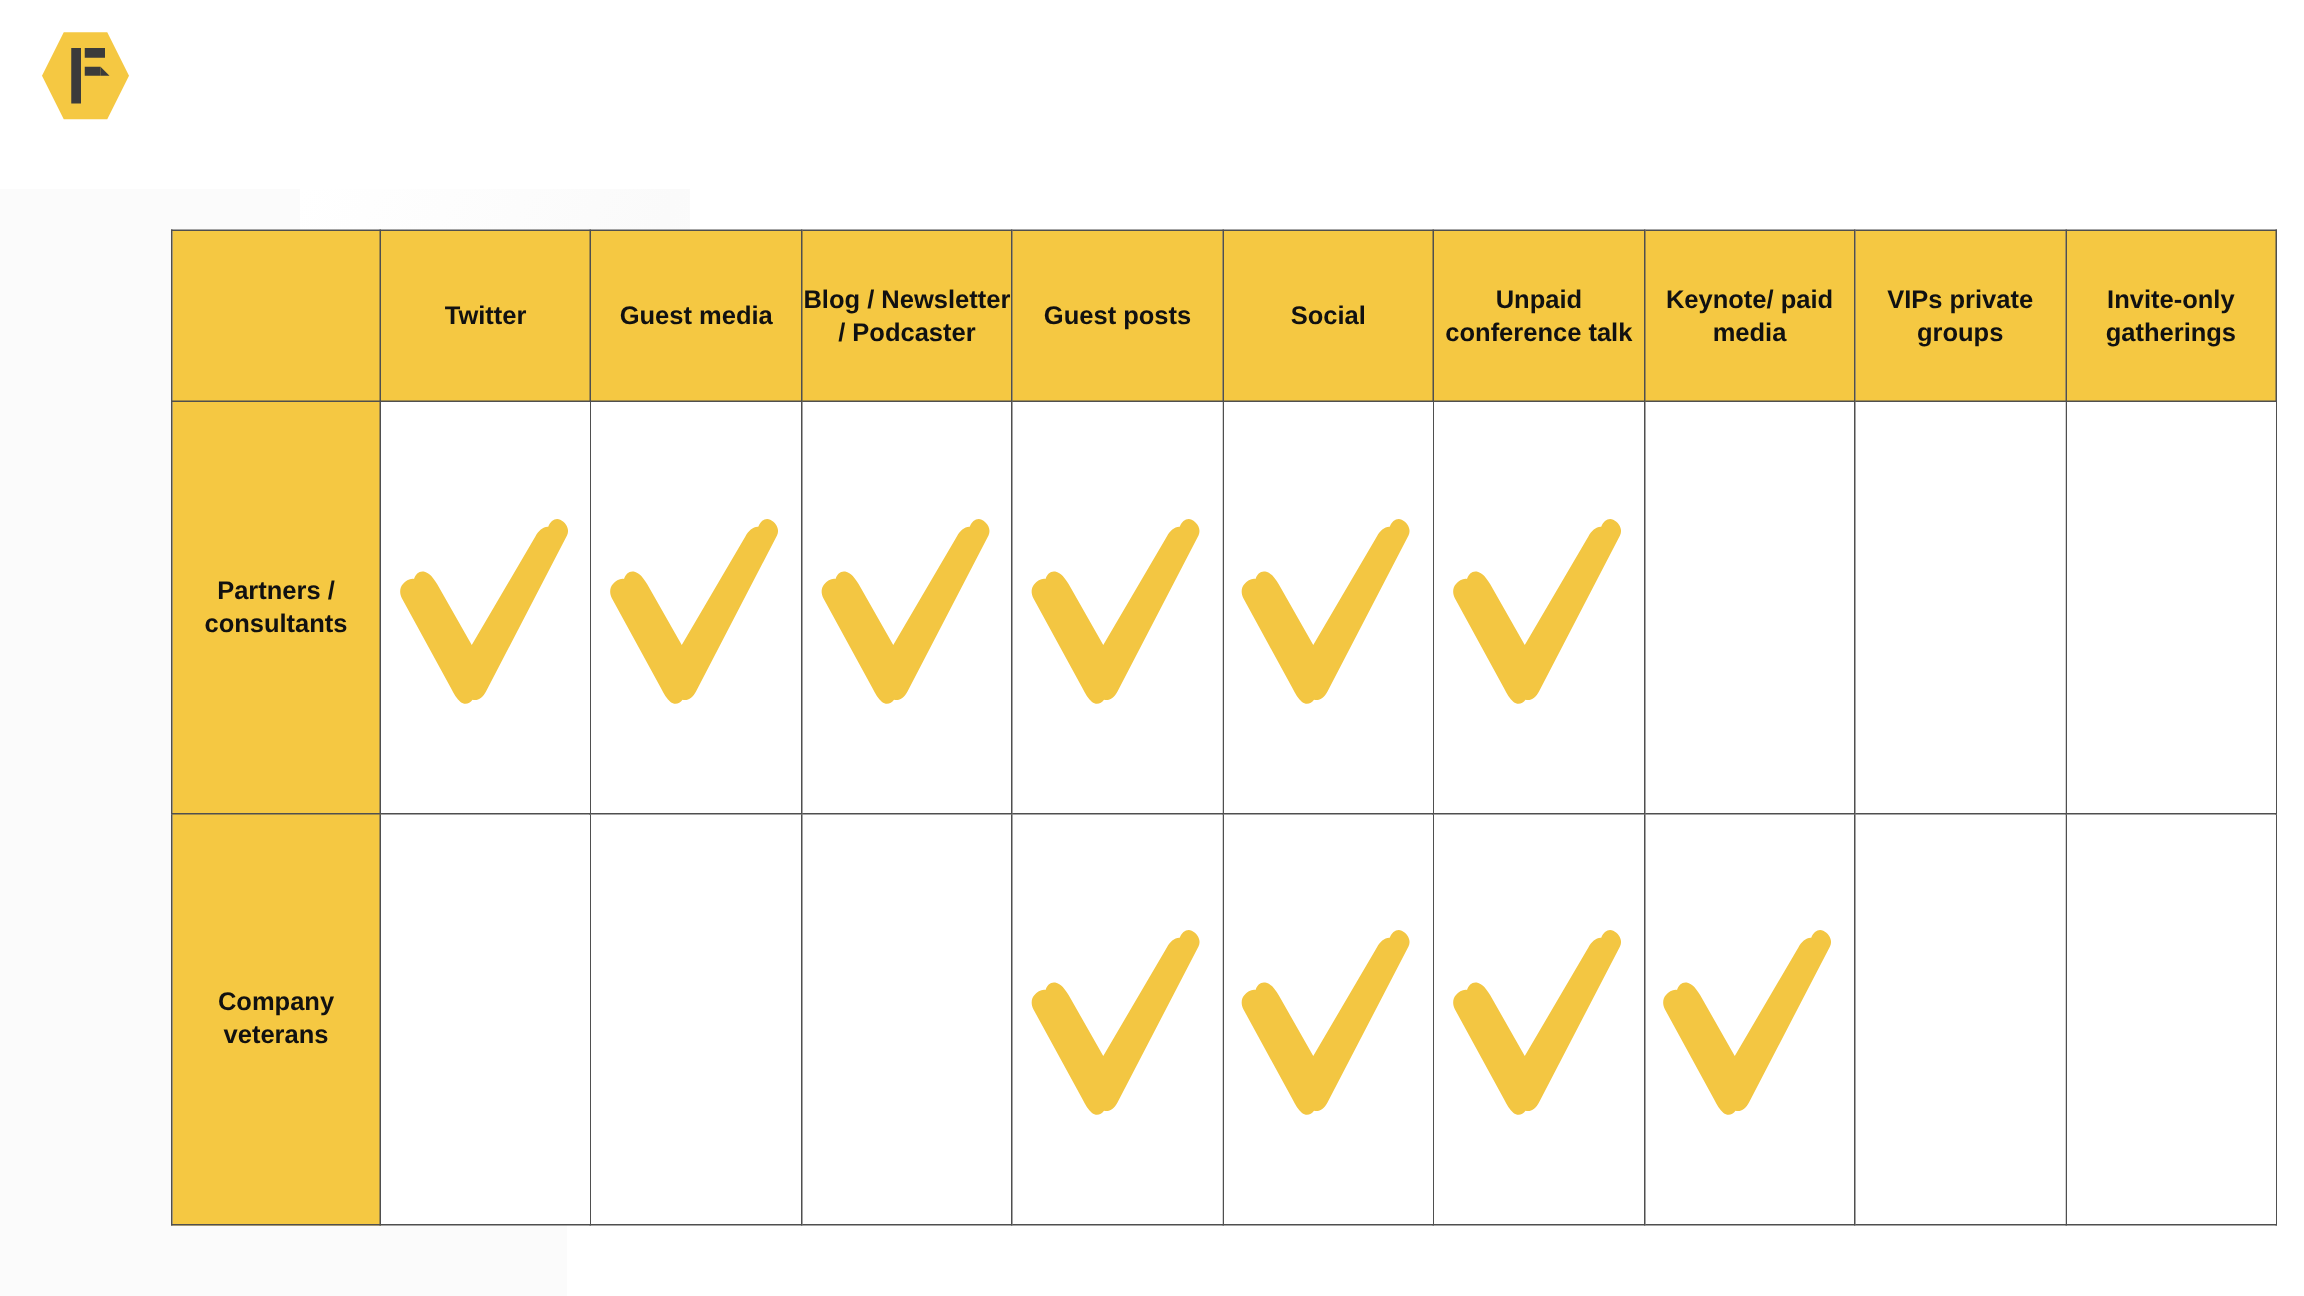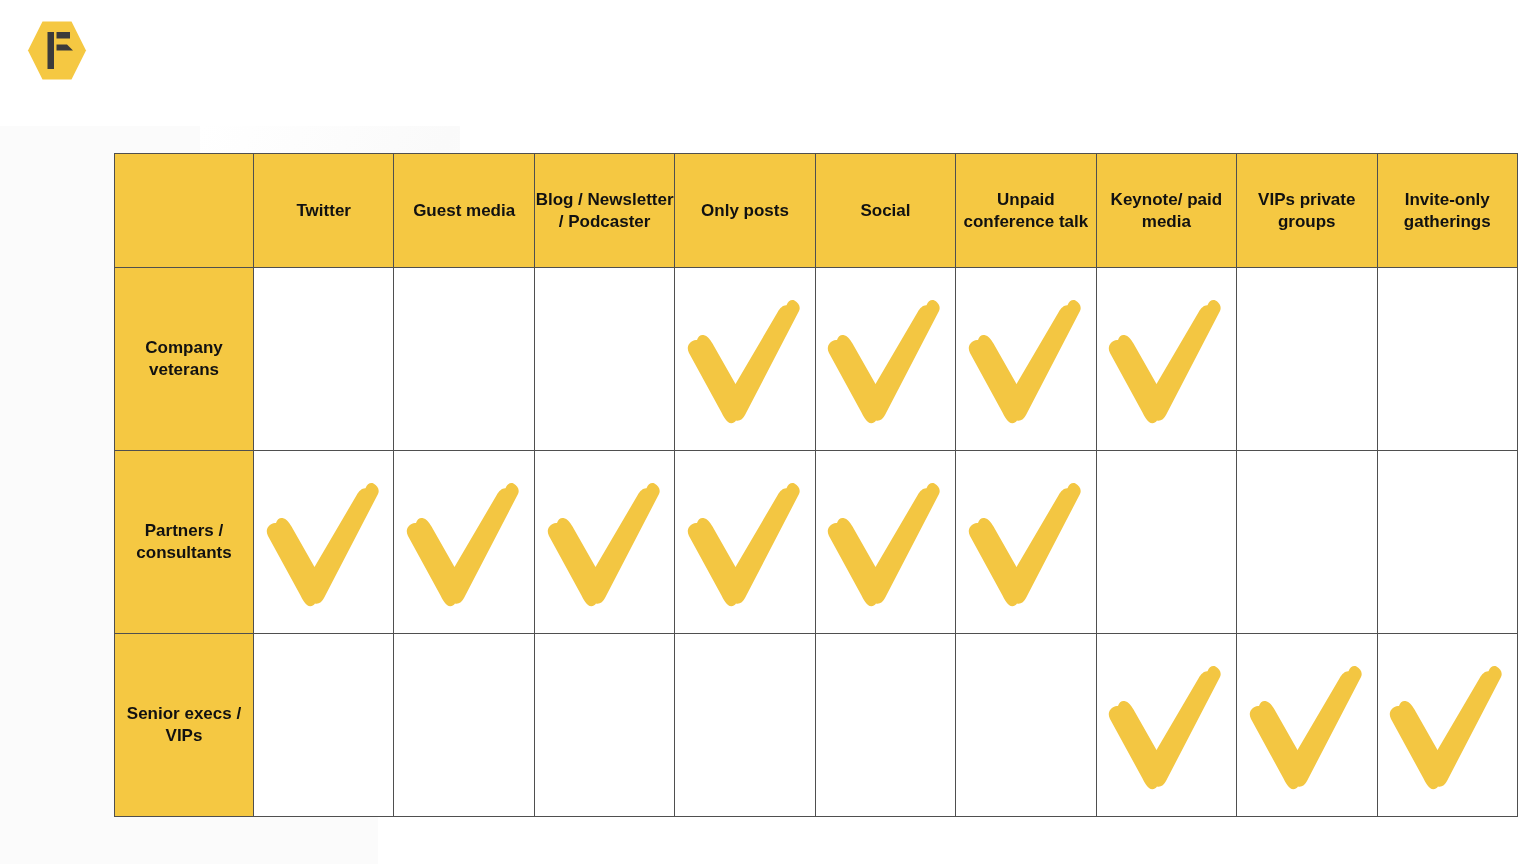--- a/index.html
+++ b/index.html
@@ -149,322 +149,250 @@
 
 
   <div class="table-wrap">
     <table class="matrix">
       <thead>
         <tr>
           <th class="corner"></th>
           <th class="colhead">Twitter</th>
           <th class="colhead">Guest media</th>
           <th class="colhead">Blog / Newsletter / Podcaster</th>
-          <th class="colhead">Only posts</th>
+          <th class="colhead">Guest posts</th>
           <th class="colhead">Social</th>
           <th class="colhead">Unpaid conference talk</th>
           <th class="colhead">Keynote/ paid media</th>
           <th class="colhead">VIPs private groups</th>
           <th class="colhead">Invite-only gatherings</th>
         </tr>
       </thead>
       <tbody id="matrix-body">
           <tr>
-            <td class="rowhead">Company veterans</td>
-            <td class="cell empty"></td>
-            <td class="cell empty"></td>
-            <td class="cell empty"></td>
-            <td class="cell">
-  <span class="check">
-    <svg viewBox="0 0 124 140" xmlns="http://www.w3.org/2000/svg" aria-hidden="true">
-      <path d="M6.5 54.5
-               C 8.5 52.0, 11.5 50.5, 14.0 51.0
-               C 15.0 47.5, 17.5 45.5, 20.5 46.0
-               C 24.5 46.8, 27.0 50.5, 29.5 54.5
-               L 52.5 95.0
-               L 95.0 22.5
-               C 97.0 19.0, 100.0 16.0, 103.5 16.2
-               C 105.0 12.0, 108.5 10.0, 111.5 11.5
-               C 115.5 13.5, 118.0 18.0, 116.0 22.0
-               L 62.0 126.0
-               C 60.0 130.0, 56.5 132.5, 53.0 131.5
-               C 51.0 134.5, 47.5 135.0, 45.0 133.0
-               C 42.5 131.0, 40.5 127.5, 38.5 123.5
-               L 6.0 64.0
-               C 4.2 60.5, 4.4 57.0, 6.5 54.5 Z" fill="#f3c642"></path>
-    </svg>
-  </span>
-</td>
-            <td class="cell">
-  <span class="check">
-    <svg viewBox="0 0 124 140" xmlns="http://www.w3.org/2000/svg" aria-hidden="true">
-      <path d="M6.5 54.5
-               C 8.5 52.0, 11.5 50.5, 14.0 51.0
-               C 15.0 47.5, 17.5 45.5, 20.5 46.0
-               C 24.5 46.8, 27.0 50.5, 29.5 54.5
-               L 52.5 95.0
-               L 95.0 22.5
-               C 97.0 19.0, 100.0 16.0, 103.5 16.2
-               C 105.0 12.0, 108.5 10.0, 111.5 11.5
-               C 115.5 13.5, 118.0 18.0, 116.0 22.0
-               L 62.0 126.0
-               C 60.0 130.0, 56.5 132.5, 53.0 131.5
-               C 51.0 134.5, 47.5 135.0, 45.0 133.0
-               C 42.5 131.0, 40.5 127.5, 38.5 123.5
-               L 6.0 64.0
-               C 4.2 60.5, 4.4 57.0, 6.5 54.5 Z" fill="#f3c642"></path>
-    </svg>
-  </span>
-</td>
-            <td class="cell">
-  <span class="check">
-    <svg viewBox="0 0 124 140" xmlns="http://www.w3.org/2000/svg" aria-hidden="true">
-      <path d="M6.5 54.5
-               C 8.5 52.0, 11.5 50.5, 14.0 51.0
-               C 15.0 47.5, 17.5 45.5, 20.5 46.0
-               C 24.5 46.8, 27.0 50.5, 29.5 54.5
-               L 52.5 95.0
-               L 95.0 22.5
-               C 97.0 19.0, 100.0 16.0, 103.5 16.2
-               C 105.0 12.0, 108.5 10.0, 111.5 11.5
-               C 115.5 13.5, 118.0 18.0, 116.0 22.0
-               L 62.0 126.0
-               C 60.0 130.0, 56.5 132.5, 53.0 131.5
-               C 51.0 134.5, 47.5 135.0, 45.0 133.0
-               C 42.5 131.0, 40.5 127.5, 38.5 123.5
-               L 6.0 64.0
-               C 4.2 60.5, 4.4 57.0, 6.5 54.5 Z" fill="#f3c642"></path>
-    </svg>
-  </span>
-</td>
-            <td class="cell">
-  <span class="check">
-    <svg viewBox="0 0 124 140" xmlns="http://www.w3.org/2000/svg" aria-hidden="true">
-      <path d="M6.5 54.5
-               C 8.5 52.0, 11.5 50.5, 14.0 51.0
-               C 15.0 47.5, 17.5 45.5, 20.5 46.0
-               C 24.5 46.8, 27.0 50.5, 29.5 54.5
-               L 52.5 95.0
-               L 95.0 22.5
-               C 97.0 19.0, 100.0 16.0, 103.5 16.2
-               C 105.0 12.0, 108.5 10.0, 111.5 11.5
-               C 115.5 13.5, 118.0 18.0, 116.0 22.0
-               L 62.0 126.0
-               C 60.0 130.0, 56.5 132.5, 53.0 131.5
-               C 51.0 134.5, 47.5 135.0, 45.0 133.0
-               C 42.5 131.0, 40.5 127.5, 38.5 123.5
-               L 6.0 64.0
-               C 4.2 60.5, 4.4 57.0, 6.5 54.5 Z" fill="#f3c642"></path>
-    </svg>
-  </span>
-</td>
+            <td class="rowhead">Partners / consultants</td>
+            <td class="cell">
+  <span class="check">
+    <svg viewBox="0 0 124 140" xmlns="http://www.w3.org/2000/svg" aria-hidden="true">
+      <path d="M6.5 54.5
+               C 8.5 52.0, 11.5 50.5, 14.0 51.0
+               C 15.0 47.5, 17.5 45.5, 20.5 46.0
+               C 24.5 46.8, 27.0 50.5, 29.5 54.5
+               L 52.5 95.0
+               L 95.0 22.5
+               C 97.0 19.0, 100.0 16.0, 103.5 16.2
+               C 105.0 12.0, 108.5 10.0, 111.5 11.5
+               C 115.5 13.5, 118.0 18.0, 116.0 22.0
+               L 62.0 126.0
+               C 60.0 130.0, 56.5 132.5, 53.0 131.5
+               C 51.0 134.5, 47.5 135.0, 45.0 133.0
+               C 42.5 131.0, 40.5 127.5, 38.5 123.5
+               L 6.0 64.0
+               C 4.2 60.5, 4.4 57.0, 6.5 54.5 Z" fill="#f3c642"></path>
+    </svg>
+  </span>
+</td>
+            <td class="cell">
+  <span class="check">
+    <svg viewBox="0 0 124 140" xmlns="http://www.w3.org/2000/svg" aria-hidden="true">
+      <path d="M6.5 54.5
+               C 8.5 52.0, 11.5 50.5, 14.0 51.0
+               C 15.0 47.5, 17.5 45.5, 20.5 46.0
+               C 24.5 46.8, 27.0 50.5, 29.5 54.5
+               L 52.5 95.0
+               L 95.0 22.5
+               C 97.0 19.0, 100.0 16.0, 103.5 16.2
+               C 105.0 12.0, 108.5 10.0, 111.5 11.5
+               C 115.5 13.5, 118.0 18.0, 116.0 22.0
+               L 62.0 126.0
+               C 60.0 130.0, 56.5 132.5, 53.0 131.5
+               C 51.0 134.5, 47.5 135.0, 45.0 133.0
+               C 42.5 131.0, 40.5 127.5, 38.5 123.5
+               L 6.0 64.0
+               C 4.2 60.5, 4.4 57.0, 6.5 54.5 Z" fill="#f3c642"></path>
+    </svg>
+  </span>
+</td>
+            <td class="cell">
+  <span class="check">
+    <svg viewBox="0 0 124 140" xmlns="http://www.w3.org/2000/svg" aria-hidden="true">
+      <path d="M6.5 54.5
+               C 8.5 52.0, 11.5 50.5, 14.0 51.0
+               C 15.0 47.5, 17.5 45.5, 20.5 46.0
+               C 24.5 46.8, 27.0 50.5, 29.5 54.5
+               L 52.5 95.0
+               L 95.0 22.5
+               C 97.0 19.0, 100.0 16.0, 103.5 16.2
+               C 105.0 12.0, 108.5 10.0, 111.5 11.5
+               C 115.5 13.5, 118.0 18.0, 116.0 22.0
+               L 62.0 126.0
+               C 60.0 130.0, 56.5 132.5, 53.0 131.5
+               C 51.0 134.5, 47.5 135.0, 45.0 133.0
+               C 42.5 131.0, 40.5 127.5, 38.5 123.5
+               L 6.0 64.0
+               C 4.2 60.5, 4.4 57.0, 6.5 54.5 Z" fill="#f3c642"></path>
+    </svg>
+  </span>
+</td>
+            <td class="cell">
+  <span class="check">
+    <svg viewBox="0 0 124 140" xmlns="http://www.w3.org/2000/svg" aria-hidden="true">
+      <path d="M6.5 54.5
+               C 8.5 52.0, 11.5 50.5, 14.0 51.0
+               C 15.0 47.5, 17.5 45.5, 20.5 46.0
+               C 24.5 46.8, 27.0 50.5, 29.5 54.5
+               L 52.5 95.0
+               L 95.0 22.5
+               C 97.0 19.0, 100.0 16.0, 103.5 16.2
+               C 105.0 12.0, 108.5 10.0, 111.5 11.5
+               C 115.5 13.5, 118.0 18.0, 116.0 22.0
+               L 62.0 126.0
+               C 60.0 130.0, 56.5 132.5, 53.0 131.5
+               C 51.0 134.5, 47.5 135.0, 45.0 133.0
+               C 42.5 131.0, 40.5 127.5, 38.5 123.5
+               L 6.0 64.0
+               C 4.2 60.5, 4.4 57.0, 6.5 54.5 Z" fill="#f3c642"></path>
+    </svg>
+  </span>
+</td>
+            <td class="cell">
+  <span class="check">
+    <svg viewBox="0 0 124 140" xmlns="http://www.w3.org/2000/svg" aria-hidden="true">
+      <path d="M6.5 54.5
+               C 8.5 52.0, 11.5 50.5, 14.0 51.0
+               C 15.0 47.5, 17.5 45.5, 20.5 46.0
+               C 24.5 46.8, 27.0 50.5, 29.5 54.5
+               L 52.5 95.0
+               L 95.0 22.5
+               C 97.0 19.0, 100.0 16.0, 103.5 16.2
+               C 105.0 12.0, 108.5 10.0, 111.5 11.5
+               C 115.5 13.5, 118.0 18.0, 116.0 22.0
+               L 62.0 126.0
+               C 60.0 130.0, 56.5 132.5, 53.0 131.5
+               C 51.0 134.5, 47.5 135.0, 45.0 133.0
+               C 42.5 131.0, 40.5 127.5, 38.5 123.5
+               L 6.0 64.0
+               C 4.2 60.5, 4.4 57.0, 6.5 54.5 Z" fill="#f3c642"></path>
+    </svg>
+  </span>
+</td>
+            <td class="cell">
+  <span class="check">
+    <svg viewBox="0 0 124 140" xmlns="http://www.w3.org/2000/svg" aria-hidden="true">
+      <path d="M6.5 54.5
+               C 8.5 52.0, 11.5 50.5, 14.0 51.0
+               C 15.0 47.5, 17.5 45.5, 20.5 46.0
+               C 24.5 46.8, 27.0 50.5, 29.5 54.5
+               L 52.5 95.0
+               L 95.0 22.5
+               C 97.0 19.0, 100.0 16.0, 103.5 16.2
+               C 105.0 12.0, 108.5 10.0, 111.5 11.5
+               C 115.5 13.5, 118.0 18.0, 116.0 22.0
+               L 62.0 126.0
+               C 60.0 130.0, 56.5 132.5, 53.0 131.5
+               C 51.0 134.5, 47.5 135.0, 45.0 133.0
+               C 42.5 131.0, 40.5 127.5, 38.5 123.5
+               L 6.0 64.0
+               C 4.2 60.5, 4.4 57.0, 6.5 54.5 Z" fill="#f3c642"></path>
+    </svg>
+  </span>
+</td>
+            <td class="cell empty"></td>
             <td class="cell empty"></td>
             <td class="cell empty"></td>
           </tr>
           <tr>
-            <td class="rowhead">Partners / consultants</td>
-            <td class="cell">
-  <span class="check">
-    <svg viewBox="0 0 124 140" xmlns="http://www.w3.org/2000/svg" aria-hidden="true">
-      <path d="M6.5 54.5
-               C 8.5 52.0, 11.5 50.5, 14.0 51.0
-               C 15.0 47.5, 17.5 45.5, 20.5 46.0
-               C 24.5 46.8, 27.0 50.5, 29.5 54.5
-               L 52.5 95.0
-               L 95.0 22.5
-               C 97.0 19.0, 100.0 16.0, 103.5 16.2
-               C 105.0 12.0, 108.5 10.0, 111.5 11.5
-               C 115.5 13.5, 118.0 18.0, 116.0 22.0
-               L 62.0 126.0
-               C 60.0 130.0, 56.5 132.5, 53.0 131.5
-               C 51.0 134.5, 47.5 135.0, 45.0 133.0
-               C 42.5 131.0, 40.5 127.5, 38.5 123.5
-               L 6.0 64.0
-               C 4.2 60.5, 4.4 57.0, 6.5 54.5 Z" fill="#f3c642"></path>
-    </svg>
-  </span>
-</td>
-            <td class="cell">
-  <span class="check">
-    <svg viewBox="0 0 124 140" xmlns="http://www.w3.org/2000/svg" aria-hidden="true">
-      <path d="M6.5 54.5
-               C 8.5 52.0, 11.5 50.5, 14.0 51.0
-               C 15.0 47.5, 17.5 45.5, 20.5 46.0
-               C 24.5 46.8, 27.0 50.5, 29.5 54.5
-               L 52.5 95.0
-               L 95.0 22.5
-               C 97.0 19.0, 100.0 16.0, 103.5 16.2
-               C 105.0 12.0, 108.5 10.0, 111.5 11.5
-               C 115.5 13.5, 118.0 18.0, 116.0 22.0
-               L 62.0 126.0
-               C 60.0 130.0, 56.5 132.5, 53.0 131.5
-               C 51.0 134.5, 47.5 135.0, 45.0 133.0
-               C 42.5 131.0, 40.5 127.5, 38.5 123.5
-               L 6.0 64.0
-               C 4.2 60.5, 4.4 57.0, 6.5 54.5 Z" fill="#f3c642"></path>
-    </svg>
-  </span>
-</td>
-            <td class="cell">
-  <span class="check">
-    <svg viewBox="0 0 124 140" xmlns="http://www.w3.org/2000/svg" aria-hidden="true">
-      <path d="M6.5 54.5
-               C 8.5 52.0, 11.5 50.5, 14.0 51.0
-               C 15.0 47.5, 17.5 45.5, 20.5 46.0
-               C 24.5 46.8, 27.0 50.5, 29.5 54.5
-               L 52.5 95.0
-               L 95.0 22.5
-               C 97.0 19.0, 100.0 16.0, 103.5 16.2
-               C 105.0 12.0, 108.5 10.0, 111.5 11.5
-               C 115.5 13.5, 118.0 18.0, 116.0 22.0
-               L 62.0 126.0
-               C 60.0 130.0, 56.5 132.5, 53.0 131.5
-               C 51.0 134.5, 47.5 135.0, 45.0 133.0
-               C 42.5 131.0, 40.5 127.5, 38.5 123.5
-               L 6.0 64.0
-               C 4.2 60.5, 4.4 57.0, 6.5 54.5 Z" fill="#f3c642"></path>
-    </svg>
-  </span>
-</td>
-            <td class="cell">
-  <span class="check">
-    <svg viewBox="0 0 124 140" xmlns="http://www.w3.org/2000/svg" aria-hidden="true">
-      <path d="M6.5 54.5
-               C 8.5 52.0, 11.5 50.5, 14.0 51.0
-               C 15.0 47.5, 17.5 45.5, 20.5 46.0
-               C 24.5 46.8, 27.0 50.5, 29.5 54.5
-               L 52.5 95.0
-               L 95.0 22.5
-               C 97.0 19.0, 100.0 16.0, 103.5 16.2
-               C 105.0 12.0, 108.5 10.0, 111.5 11.5
-               C 115.5 13.5, 118.0 18.0, 116.0 22.0
-               L 62.0 126.0
-               C 60.0 130.0, 56.5 132.5, 53.0 131.5
-               C 51.0 134.5, 47.5 135.0, 45.0 133.0
-               C 42.5 131.0, 40.5 127.5, 38.5 123.5
-               L 6.0 64.0
-               C 4.2 60.5, 4.4 57.0, 6.5 54.5 Z" fill="#f3c642"></path>
-    </svg>
-  </span>
-</td>
-            <td class="cell">
-  <span class="check">
-    <svg viewBox="0 0 124 140" xmlns="http://www.w3.org/2000/svg" aria-hidden="true">
-      <path d="M6.5 54.5
-               C 8.5 52.0, 11.5 50.5, 14.0 51.0
-               C 15.0 47.5, 17.5 45.5, 20.5 46.0
-               C 24.5 46.8, 27.0 50.5, 29.5 54.5
-               L 52.5 95.0
-               L 95.0 22.5
-               C 97.0 19.0, 100.0 16.0, 103.5 16.2
-               C 105.0 12.0, 108.5 10.0, 111.5 11.5
-               C 115.5 13.5, 118.0 18.0, 116.0 22.0
-               L 62.0 126.0
-               C 60.0 130.0, 56.5 132.5, 53.0 131.5
-               C 51.0 134.5, 47.5 135.0, 45.0 133.0
-               C 42.5 131.0, 40.5 127.5, 38.5 123.5
-               L 6.0 64.0
-               C 4.2 60.5, 4.4 57.0, 6.5 54.5 Z" fill="#f3c642"></path>
-    </svg>
-  </span>
-</td>
-            <td class="cell">
-  <span class="check">
-    <svg viewBox="0 0 124 140" xmlns="http://www.w3.org/2000/svg" aria-hidden="true">
-      <path d="M6.5 54.5
-               C 8.5 52.0, 11.5 50.5, 14.0 51.0
-               C 15.0 47.5, 17.5 45.5, 20.5 46.0
-               C 24.5 46.8, 27.0 50.5, 29.5 54.5
-               L 52.5 95.0
-               L 95.0 22.5
-               C 97.0 19.0, 100.0 16.0, 103.5 16.2
-               C 105.0 12.0, 108.5 10.0, 111.5 11.5
-               C 115.5 13.5, 118.0 18.0, 116.0 22.0
-               L 62.0 126.0
-               C 60.0 130.0, 56.5 132.5, 53.0 131.5
-               C 51.0 134.5, 47.5 135.0, 45.0 133.0
-               C 42.5 131.0, 40.5 127.5, 38.5 123.5
-               L 6.0 64.0
-               C 4.2 60.5, 4.4 57.0, 6.5 54.5 Z" fill="#f3c642"></path>
-    </svg>
-  </span>
-</td>
-            <td class="cell empty"></td>
-            <td class="cell empty"></td>
-            <td class="cell empty"></td>
-          </tr>
-          <tr>
-            <td class="rowhead">Senior execs / VIPs</td>
-            <td class="cell empty"></td>
-            <td class="cell empty"></td>
-            <td class="cell empty"></td>
-            <td class="cell empty"></td>
-            <td class="cell empty"></td>
-            <td class="cell empty"></td>
-            <td class="cell">
-  <span class="check">
-    <svg viewBox="0 0 124 140" xmlns="http://www.w3.org/2000/svg" aria-hidden="true">
-      <path d="M6.5 54.5
-               C 8.5 52.0, 11.5 50.5, 14.0 51.0
-               C 15.0 47.5, 17.5 45.5, 20.5 46.0
-               C 24.5 46.8, 27.0 50.5, 29.5 54.5
-               L 52.5 95.0
-               L 95.0 22.5
-               C 97.0 19.0, 100.0 16.0, 103.5 16.2
-               C 105.0 12.0, 108.5 10.0, 111.5 11.5
-               C 115.5 13.5, 118.0 18.0, 116.0 22.0
-               L 62.0 126.0
-               C 60.0 130.0, 56.5 132.5, 53.0 131.5
-               C 51.0 134.5, 47.5 135.0, 45.0 133.0
-               C 42.5 131.0, 40.5 127.5, 38.5 123.5
-               L 6.0 64.0
-               C 4.2 60.5, 4.4 57.0, 6.5 54.5 Z" fill="#f3c642"></path>
-    </svg>
-  </span>
-</td>
-            <td class="cell">
-  <span class="check">
-    <svg viewBox="0 0 124 140" xmlns="http://www.w3.org/2000/svg" aria-hidden="true">
-      <path d="M6.5 54.5
-               C 8.5 52.0, 11.5 50.5, 14.0 51.0
-               C 15.0 47.5, 17.5 45.5, 20.5 46.0
-               C 24.5 46.8, 27.0 50.5, 29.5 54.5
-               L 52.5 95.0
-               L 95.0 22.5
-               C 97.0 19.0, 100.0 16.0, 103.5 16.2
-               C 105.0 12.0, 108.5 10.0, 111.5 11.5
-               C 115.5 13.5, 118.0 18.0, 116.0 22.0
-               L 62.0 126.0
-               C 60.0 130.0, 56.5 132.5, 53.0 131.5
-               C 51.0 134.5, 47.5 135.0, 45.0 133.0
-               C 42.5 131.0, 40.5 127.5, 38.5 123.5
-               L 6.0 64.0
-               C 4.2 60.5, 4.4 57.0, 6.5 54.5 Z" fill="#f3c642"></path>
-    </svg>
-  </span>
-</td>
-            <td class="cell">
-  <span class="check">
-    <svg viewBox="0 0 124 140" xmlns="http://www.w3.org/2000/svg" aria-hidden="true">
-      <path d="M6.5 54.5
-               C 8.5 52.0, 11.5 50.5, 14.0 51.0
-               C 15.0 47.5, 17.5 45.5, 20.5 46.0
-               C 24.5 46.8, 27.0 50.5, 29.5 54.5
-               L 52.5 95.0
-               L 95.0 22.5
-               C 97.0 19.0, 100.0 16.0, 103.5 16.2
-               C 105.0 12.0, 108.5 10.0, 111.5 11.5
-               C 115.5 13.5, 118.0 18.0, 116.0 22.0
-               L 62.0 126.0
-               C 60.0 130.0, 56.5 132.5, 53.0 131.5
-               C 51.0 134.5, 47.5 135.0, 45.0 133.0
-               C 42.5 131.0, 40.5 127.5, 38.5 123.5
-               L 6.0 64.0
-               C 4.2 60.5, 4.4 57.0, 6.5 54.5 Z" fill="#f3c642"></path>
-    </svg>
-  </span>
-</td>
+            <td class="rowhead">Company veterans</td>
+            <td class="cell empty"></td>
+            <td class="cell empty"></td>
+            <td class="cell empty"></td>
+            <td class="cell">
+  <span class="check">
+    <svg viewBox="0 0 124 140" xmlns="http://www.w3.org/2000/svg" aria-hidden="true">
+      <path d="M6.5 54.5
+               C 8.5 52.0, 11.5 50.5, 14.0 51.0
+               C 15.0 47.5, 17.5 45.5, 20.5 46.0
+               C 24.5 46.8, 27.0 50.5, 29.5 54.5
+               L 52.5 95.0
+               L 95.0 22.5
+               C 97.0 19.0, 100.0 16.0, 103.5 16.2
+               C 105.0 12.0, 108.5 10.0, 111.5 11.5
+               C 115.5 13.5, 118.0 18.0, 116.0 22.0
+               L 62.0 126.0
+               C 60.0 130.0, 56.5 132.5, 53.0 131.5
+               C 51.0 134.5, 47.5 135.0, 45.0 133.0
+               C 42.5 131.0, 40.5 127.5, 38.5 123.5
+               L 6.0 64.0
+               C 4.2 60.5, 4.4 57.0, 6.5 54.5 Z" fill="#f3c642"></path>
+    </svg>
+  </span>
+</td>
+            <td class="cell">
+  <span class="check">
+    <svg viewBox="0 0 124 140" xmlns="http://www.w3.org/2000/svg" aria-hidden="true">
+      <path d="M6.5 54.5
+               C 8.5 52.0, 11.5 50.5, 14.0 51.0
+               C 15.0 47.5, 17.5 45.5, 20.5 46.0
+               C 24.5 46.8, 27.0 50.5, 29.5 54.5
+               L 52.5 95.0
+               L 95.0 22.5
+               C 97.0 19.0, 100.0 16.0, 103.5 16.2
+               C 105.0 12.0, 108.5 10.0, 111.5 11.5
+               C 115.5 13.5, 118.0 18.0, 116.0 22.0
+               L 62.0 126.0
+               C 60.0 130.0, 56.5 132.5, 53.0 131.5
+               C 51.0 134.5, 47.5 135.0, 45.0 133.0
+               C 42.5 131.0, 40.5 127.5, 38.5 123.5
+               L 6.0 64.0
+               C 4.2 60.5, 4.4 57.0, 6.5 54.5 Z" fill="#f3c642"></path>
+    </svg>
+  </span>
+</td>
+            <td class="cell">
+  <span class="check">
+    <svg viewBox="0 0 124 140" xmlns="http://www.w3.org/2000/svg" aria-hidden="true">
+      <path d="M6.5 54.5
+               C 8.5 52.0, 11.5 50.5, 14.0 51.0
+               C 15.0 47.5, 17.5 45.5, 20.5 46.0
+               C 24.5 46.8, 27.0 50.5, 29.5 54.5
+               L 52.5 95.0
+               L 95.0 22.5
+               C 97.0 19.0, 100.0 16.0, 103.5 16.2
+               C 105.0 12.0, 108.5 10.0, 111.5 11.5
+               C 115.5 13.5, 118.0 18.0, 116.0 22.0
+               L 62.0 126.0
+               C 60.0 130.0, 56.5 132.5, 53.0 131.5
+               C 51.0 134.5, 47.5 135.0, 45.0 133.0
+               C 42.5 131.0, 40.5 127.5, 38.5 123.5
+               L 6.0 64.0
+               C 4.2 60.5, 4.4 57.0, 6.5 54.5 Z" fill="#f3c642"></path>
+    </svg>
+  </span>
+</td>
+            <td class="cell">
+  <span class="check">
+    <svg viewBox="0 0 124 140" xmlns="http://www.w3.org/2000/svg" aria-hidden="true">
+      <path d="M6.5 54.5
+               C 8.5 52.0, 11.5 50.5, 14.0 51.0
+               C 15.0 47.5, 17.5 45.5, 20.5 46.0
+               C 24.5 46.8, 27.0 50.5, 29.5 54.5
+               L 52.5 95.0
+               L 95.0 22.5
+               C 97.0 19.0, 100.0 16.0, 103.5 16.2
+               C 105.0 12.0, 108.5 10.0, 111.5 11.5
+               C 115.5 13.5, 118.0 18.0, 116.0 22.0
+               L 62.0 126.0
+               C 60.0 130.0, 56.5 132.5, 53.0 131.5
+               C 51.0 134.5, 47.5 135.0, 45.0 133.0
+               C 42.5 131.0, 40.5 127.5, 38.5 123.5
+               L 6.0 64.0
+               C 4.2 60.5, 4.4 57.0, 6.5 54.5 Z" fill="#f3c642"></path>
+    </svg>
+  </span>
+</td>
+            <td class="cell empty"></td>
+            <td class="cell empty"></td>
           </tr>
         </tbody>
     </table>
   </div>
 
 </div>
 
 </body></html>

